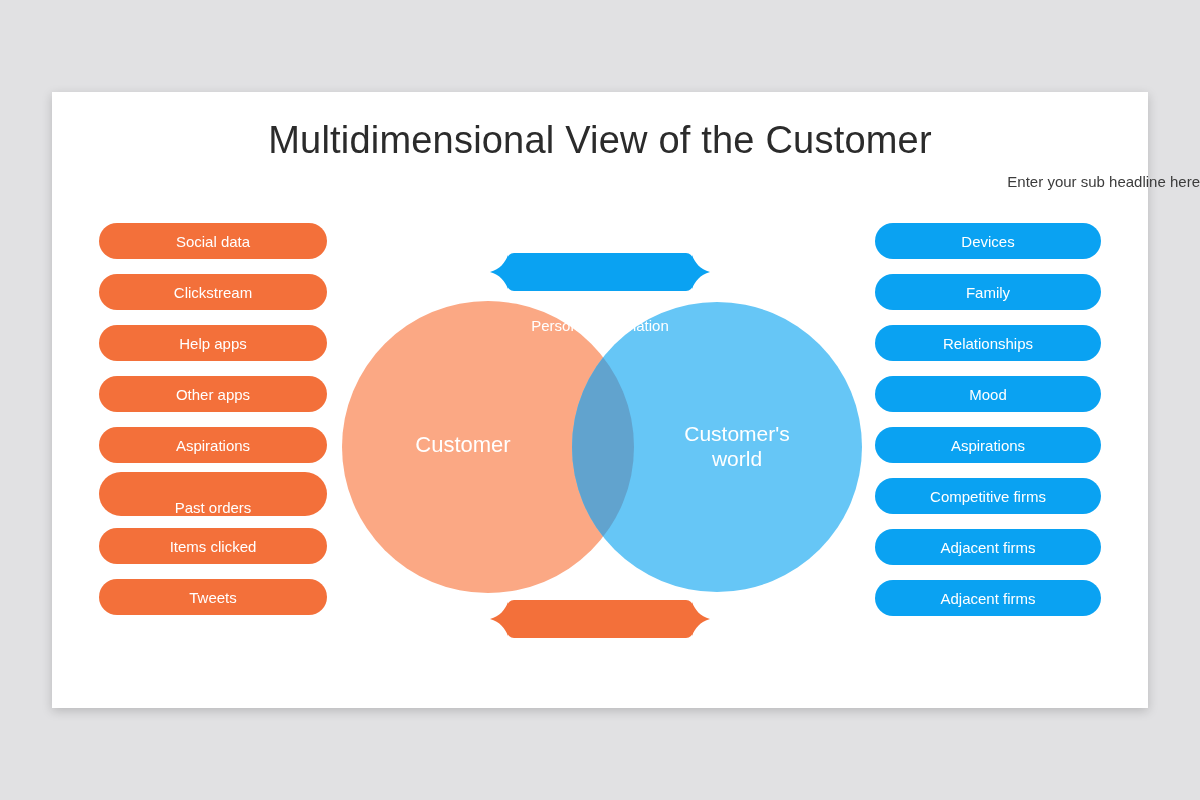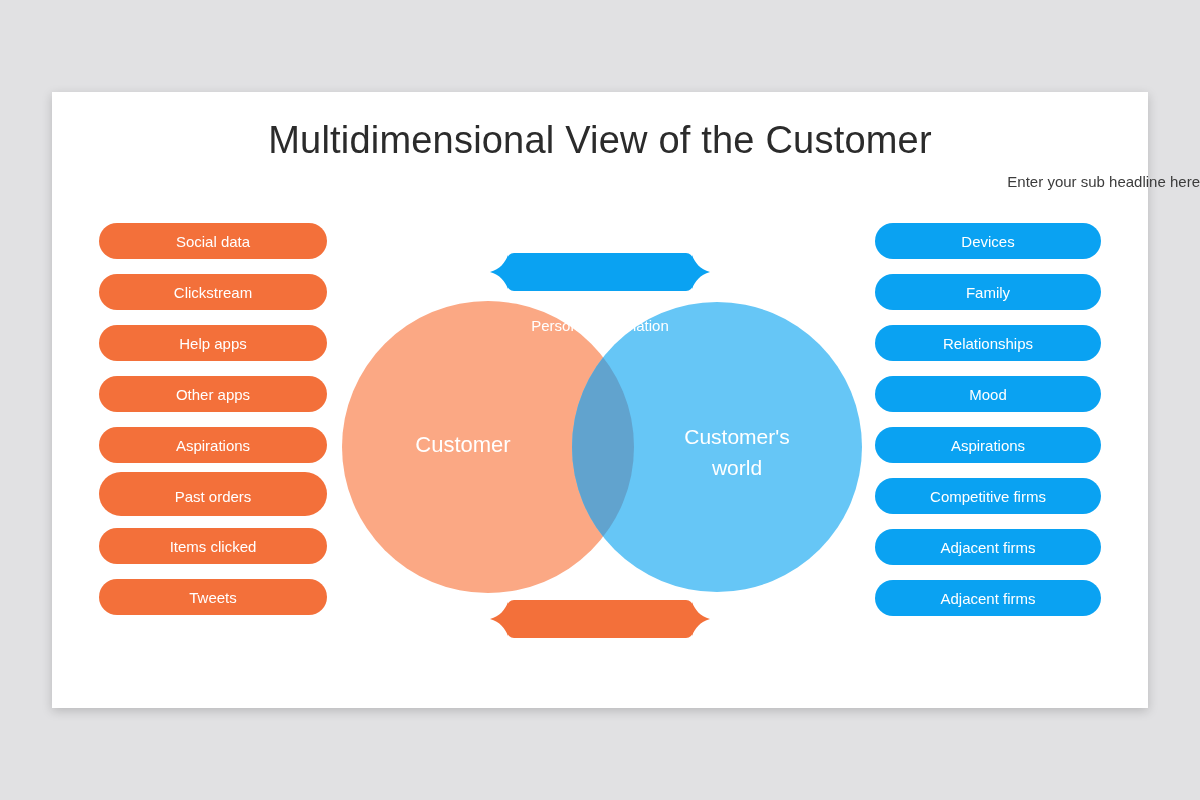--- a/index.html
+++ b/index.html
@@ -35,21 +35,21 @@
   .col-right{left:875px; width:226px;}
   .pill{
     height:36px; margin-bottom:15px; border-radius:18px;
     display:flex; align-items:center; justify-content:center;
     color:var(--white); font-size:15px;
   }
   .pill-orange{background:var(--orange);}
   .pill-blue{background:var(--blue);}
   .pill-offset{
     height:44px; margin-top:-6px; margin-bottom:12px;
-    align-items:flex-start; padding-top:16px; border-radius:22px;
+    align-items:flex-end; padding-top:16px; border-radius:22px;
   }
   .banner{position:absolute; left:490px; width:220px; height:38px;}
   .banner-top{top:253px;}
   .banner-bottom{top:600px;}
   .banner svg{position:absolute; left:0; top:0; width:220px; height:38px; display:block;}
   .banner-fill-blue{fill:var(--blue);}
   .banner-fill-orange{fill:var(--orange);}
   .banner-label{
     position:absolute; left:0; top:12px; width:220px; height:38px;
     display:flex; align-items:center; justify-content:center;
@@ -58,21 +58,21 @@
   .venn{position:absolute; left:340px; top:295px; width:530px; height:310px;}
   .venn-left{fill:var(--salmon);}
   .venn-right{fill:var(--sky);}
   .venn-overlap{fill:var(--overlap);}
   .venn-label{
     position:absolute; color:var(--white); text-align:center;
   }
   .venn-label-left{left:388px; top:432px; width:150px; font-size:22px;}
   .venn-label-right{
     left:637px; top:421px; width:200px; font-size:21px;
-    line-height:31px; white-space:pre-line;
+    line-height:25px; white-space:pre-line;
   }
 </style>
 </head>
 <body>
 
 <div class="card"></div>
 
 <div class="title">Multidimensional View of the Customer</div>
 <div class="subtitle">Enter your sub headline here</div>
 

